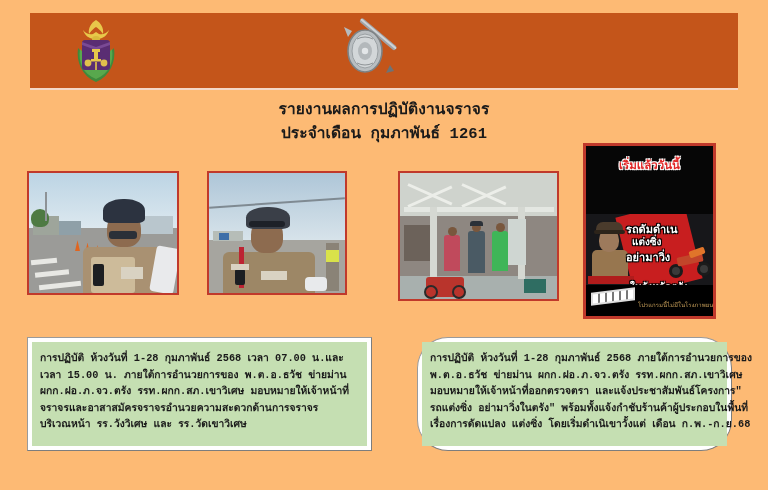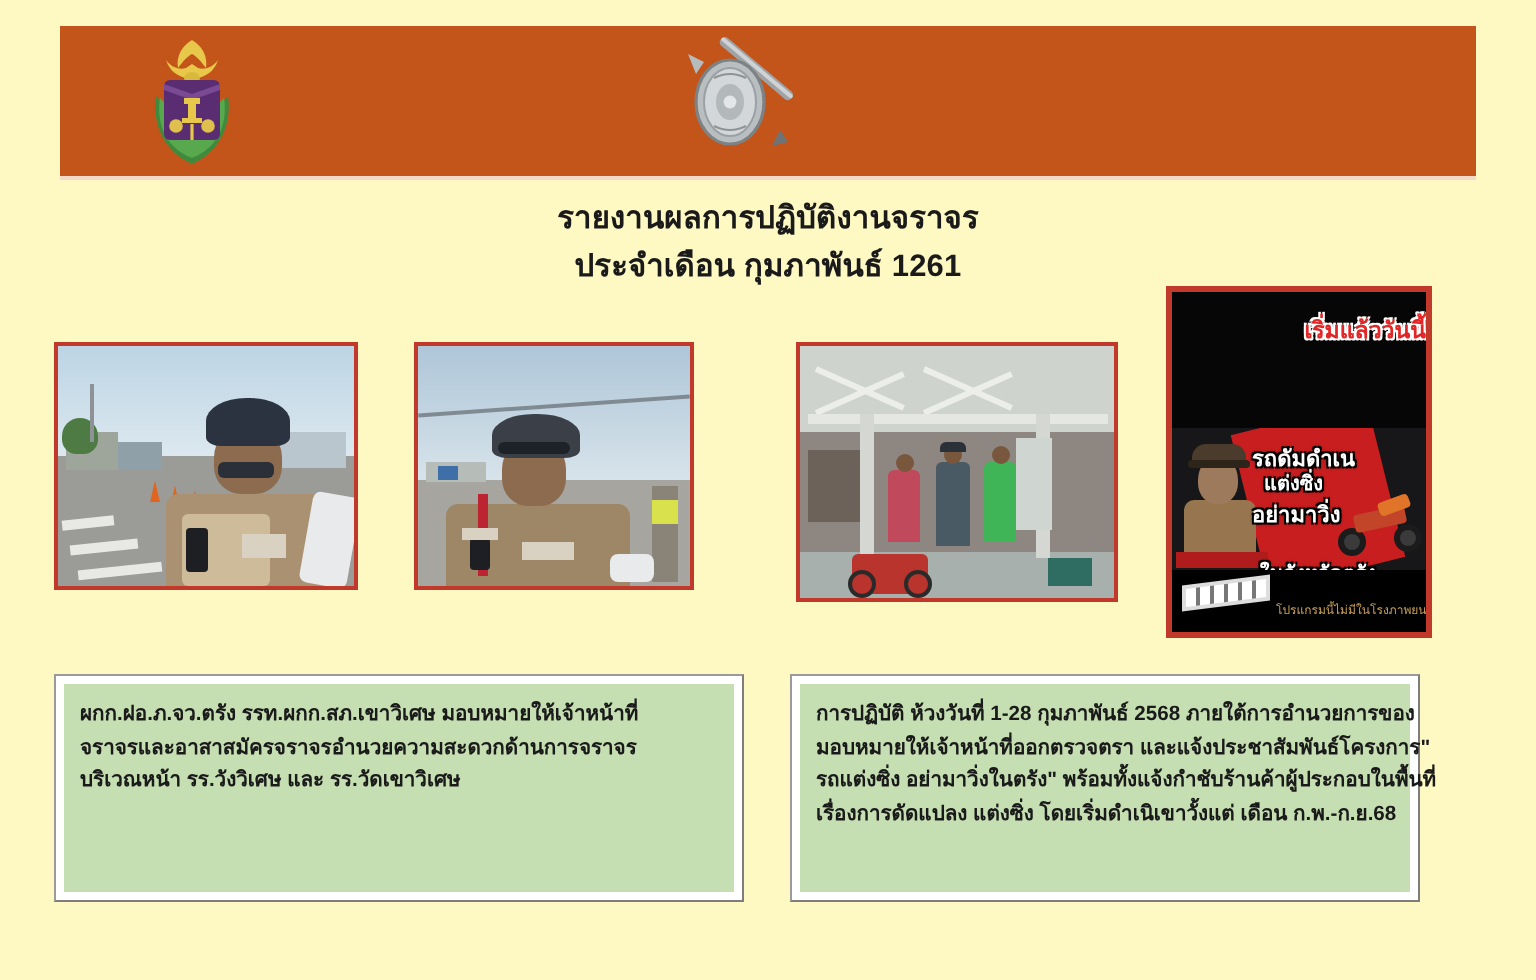--- a/index.html
+++ b/index.html
@@ -2,21 +2,21 @@
 <html><head>
 <meta charset="utf-8">
 <style>
   * { box-sizing: border-box; margin: 0; padding: 0; }
   html, body {
     width: 768px; height: 490px;
     background: #ffffff;
     font-family: "Liberation Sans", "DejaVu Sans", sans-serif;
     overflow: hidden;
   }
-  .slide { position: relative; width: 768px; height: 490px; background: #fef9c3; }
+  .slide { position: relative; width: 768px; height: 490px; background: #fdba74; font-family: Liberation Mono, monospace; }
 
   
   .header-band {
     position: absolute; left: 30px; top: 13px;
     width: 708px; height: 75px;
     background: #c4551a;
   }
   .header-band::after {
     content: ""; position: absolute; left: 0; right: 0; bottom: -2px;
     height: 2px; background: #f4d8c8;
@@ -78,21 +78,21 @@
   .shop-wall { position:absolute; left:0; top:34%; width:100%; height:48%; background:#8e8781; }
   .shop-floor { position:absolute; left:0; bottom:0; width:100%; height:18%; background:#a8b0ae; }
   .col { position:absolute; background:#d5d8d2; width:7px; }
   .person { position:absolute; border-radius:3px 3px 0 0; }
   .person-head { position:absolute; background:#79573d; border-radius:50%; }
   .bike { position:absolute; background:#b9342c; border-radius:3px; }
 
   
   .poster-top { position:absolute; left:0; top:0; width:100%; height:40%; background:#060606; }
   .poster-headline {
-    position:absolute; left:0; top:10px; width:100%; text-align:right;
+    position:absolute; left:0; top:10px; width:100%; text-align:center;
     color:#e02626; font-weight:700; font-size:11.5px;
     text-shadow: 0 0 1px #fff, 1px 1px 0 #fff, -1px 1px 0 #fff, 1px -1px 0 #fff, -1px -1px 0 #fff;
   }
   .poster-sub {
     position:absolute; left:0; top:27px; width:100%; text-align:center;
     color:#e02626; font-weight:700; font-size:7.5px;
     text-shadow: 0 0 1px #fff, 1px 1px 0 #fff, -1px 1px 0 #fff;
   }
   .poster-mid { position:absolute; left:0; top:40%; width:100%; height:42%; background:#17171a; overflow:hidden; }
   .poster-officer { position:absolute; left:2px; top:4px; width:44px; height:66px; }
@@ -122,21 +122,21 @@
 
   
   .caption-box {
     position: absolute;
     background: #ffffff;
     border: 1px solid #9a9a9a;
     border-right-color:#7d7d7d; border-bottom-color:#7d7d7d;
     padding: 4px;
   }
   .caption-box.left  { left: 27px;  top: 337px; width: 345px; height: 114px; }
-  .caption-box.right { left: 395px; top: 337px; width: 315px; height: 114px; }
+  .caption-box.right { left: 417px; top: 337px; width: 315px; height: 114px; border-radius: 31px; }
   .caption-inner {
     width:100%; height:100%;
     background: #c5dfb2;
     padding: 8px 6px 6px 8px;
   }
   .caption-line {
     font-size: 10.3px; line-height: 16.5px; color: #1a1a1a; font-weight: 600;
     white-space: nowrap;
   }
 </style>
@@ -284,28 +284,31 @@
     </div>
 
     <div class="poster-bot">
       <div class="film"></div>
       <div class="poster-foot">โปรแกรมนี้ไม่มีในโรงภาพยนตร์</div>
     </div>
   </div>
 
   <div class="caption-box left">
     <div class="caption-inner">
+      <div class="caption-line">การปฏิบัติ ห้วงวันที่ 1-28 กุมภาพันธ์ 2568 เวลา 07.00 น.และ</div>
+      <div class="caption-line">เวลา 15.00 น. ภายใต้การอำนวยการของ พ.ต.อ.ธวัช  ข่ายม่าน</div>
       <div class="caption-line">ผกก.ฝอ.ภ.จว.ตรัง รรท.ผกก.สภ.เขาวิเศษ มอบหมายให้เจ้าหน้าที่</div>
       <div class="caption-line">จราจรและอาสาสมัครจราจรอำนวยความสะดวกด้านการจราจร</div>
       <div class="caption-line">บริเวณหน้า รร.วังวิเศษ และ รร.วัดเขาวิเศษ</div>
     </div>
   </div>
 
   <div class="caption-box right">
     <div class="caption-inner">
       <div class="caption-line">การปฏิบัติ ห้วงวันที่ 1-28 กุมภาพันธ์ 2568 ภายใต้การอำนวยการของ</div>
+      <div class="caption-line">พ.ต.อ.ธวัช  ข่ายม่าน ผกก.ฝอ.ภ.จว.ตรัง รรท.ผกก.สภ.เขาวิเศษ</div>
       <div class="caption-line">มอบหมายให้เจ้าหน้าที่ออกตรวจตรา และแจ้งประชาสัมพันธ์โครงการ"</div>
       <div class="caption-line">รถแต่งซิ่ง อย่ามาวิ่งในตรัง" พร้อมทั้งแจ้งกำชับร้านค้าผู้ประกอบในพื้นที่</div>
       <div class="caption-line">เรื่องการดัดแปลง แต่งซิ่ง โดยเริ่มดำเนิเขาวั้งแต่ เดือน ก.พ.-ก.ย.68</div>
     </div>
   </div>
 
 </div>
 
 </body></html>

